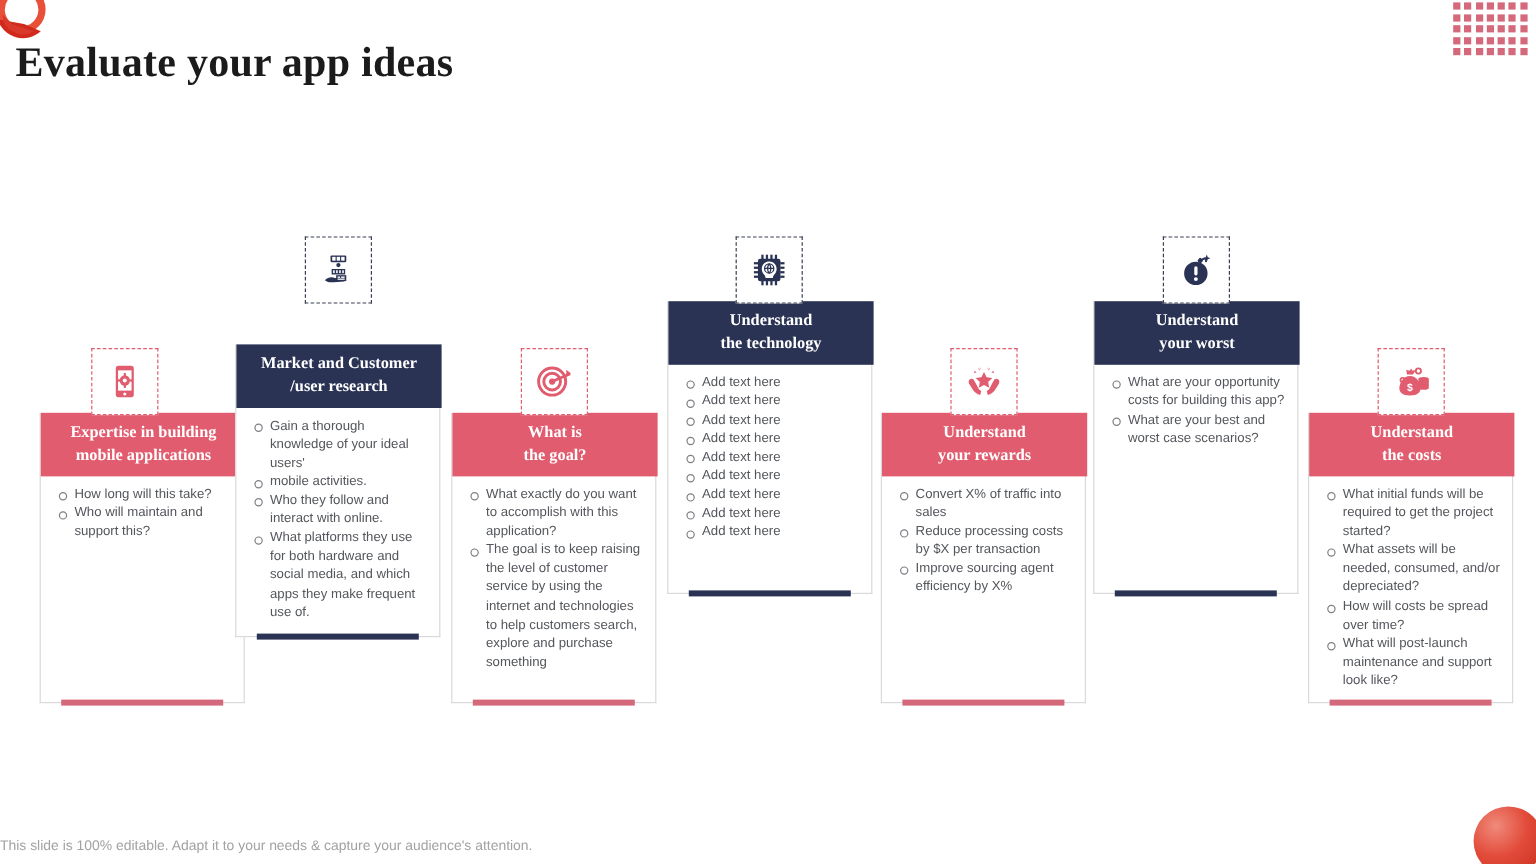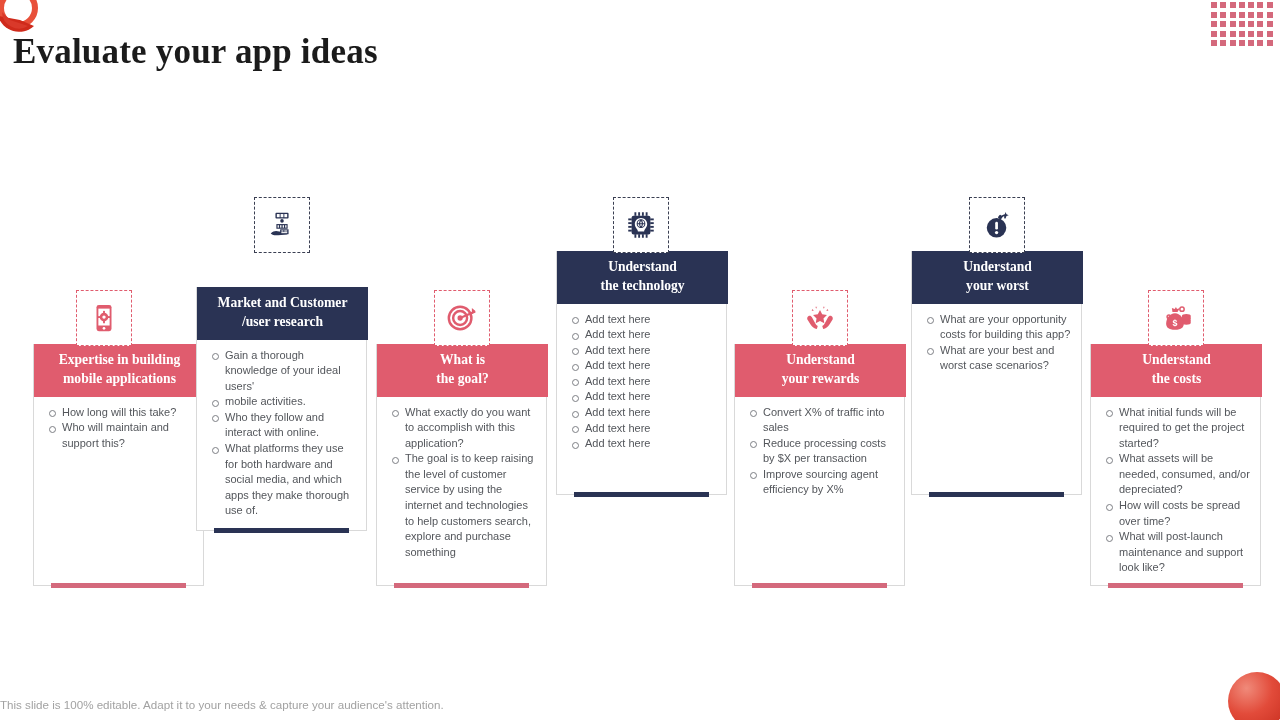--- a/index.html
+++ b/index.html
@@ -223,21 +223,21 @@
       <div class="card navy" style="left: 196px; top: 251px; height: 244px; margin-top: 36px;">
         <div class="card-head">
           <div>Market and Customer</div>
           <div>/user research</div>
         </div>
         <div class="card-body">
           <ul class="bullets">
             <li>Gain a thorough knowledge of your ideal users'</li>
             <li>mobile activities.</li>
             <li>Who they follow and interact with online.</li>
-            <li>What platforms they use for both hardware and social media, and which apps they make thorough use of.</li>
+            <li>What platforms they use for both hardware and social media, and which apps they make frequent use of.</li>
           </ul>
         </div>
         <div class="accent-bar" style="top: 241px;"></div>
       </div>
       <div class="icon-box pinkish" style="left: 434px; top: 290px;">
         <svg width="32" height="32" viewBox="0 0 34 34">
           <g fill="none" stroke="#e05c6e" stroke-width="2.6">
             <circle cx="15" cy="17" r="12"></circle>
             <circle cx="15" cy="17" r="7.4"></circle>
           </g>

